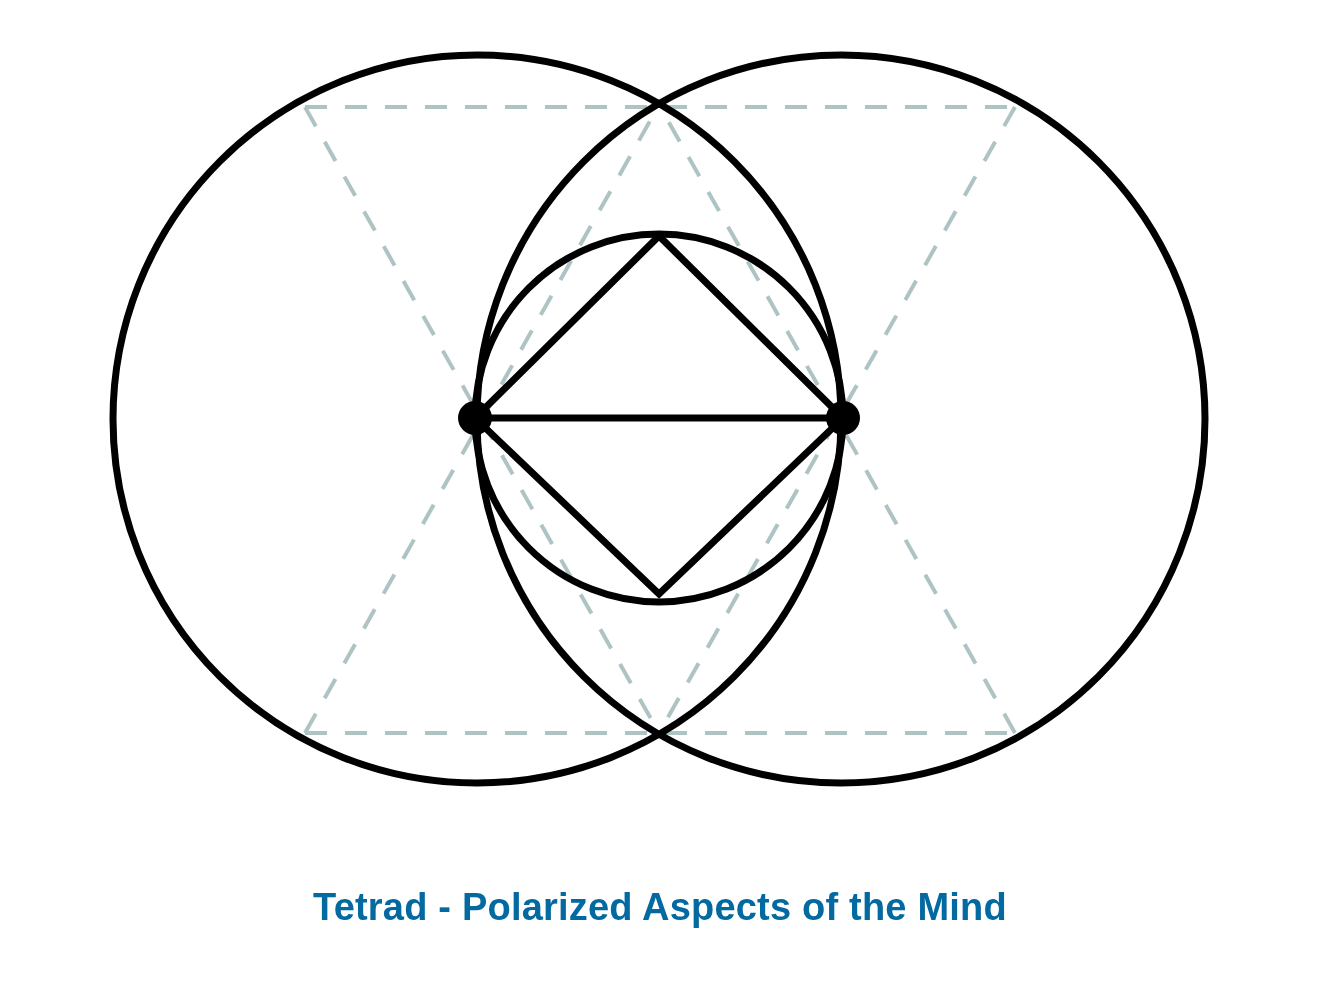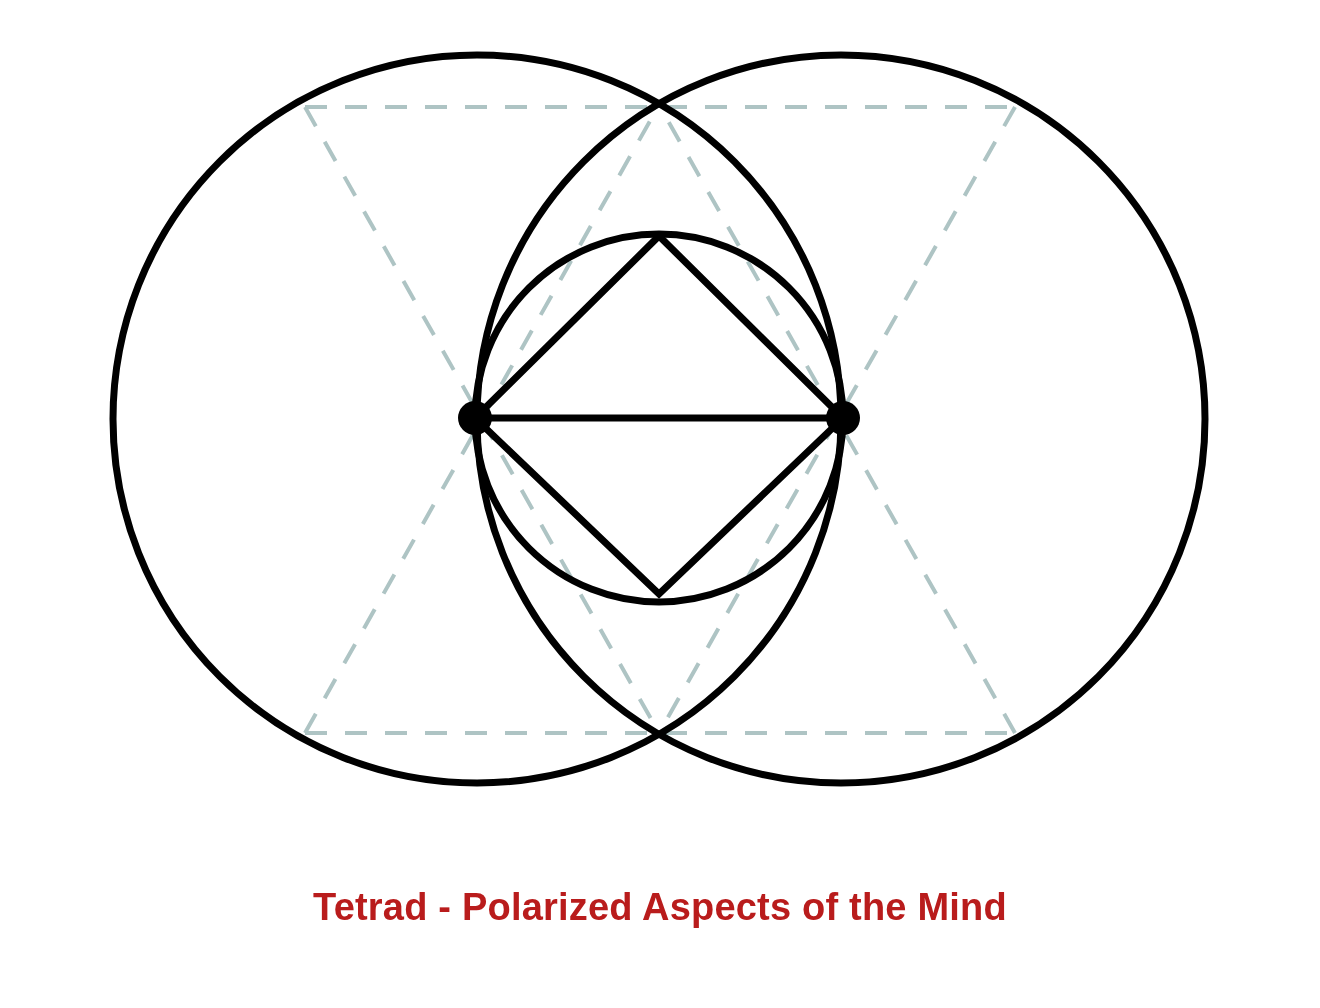--- a/index.html
+++ b/index.html
@@ -73,15 +73,15 @@
       <line x1="475" y1="418" x2="843" y2="418"></line>
     </g>
 
     <g fill="#000000">
       <circle cx="475" cy="418" r="17"></circle>
       <circle cx="843" cy="418" r="17"></circle>
     </g>
 
   </svg>
 
-  <div class="caption" style="color: #b91c1c;">Tetrad - Polarized Aspects of the Mind</div>
+  <div class="caption" style="color: #0369a1;">Tetrad - Polarized Aspects of the Mind</div>
 
 </div>
 
 </body></html>

